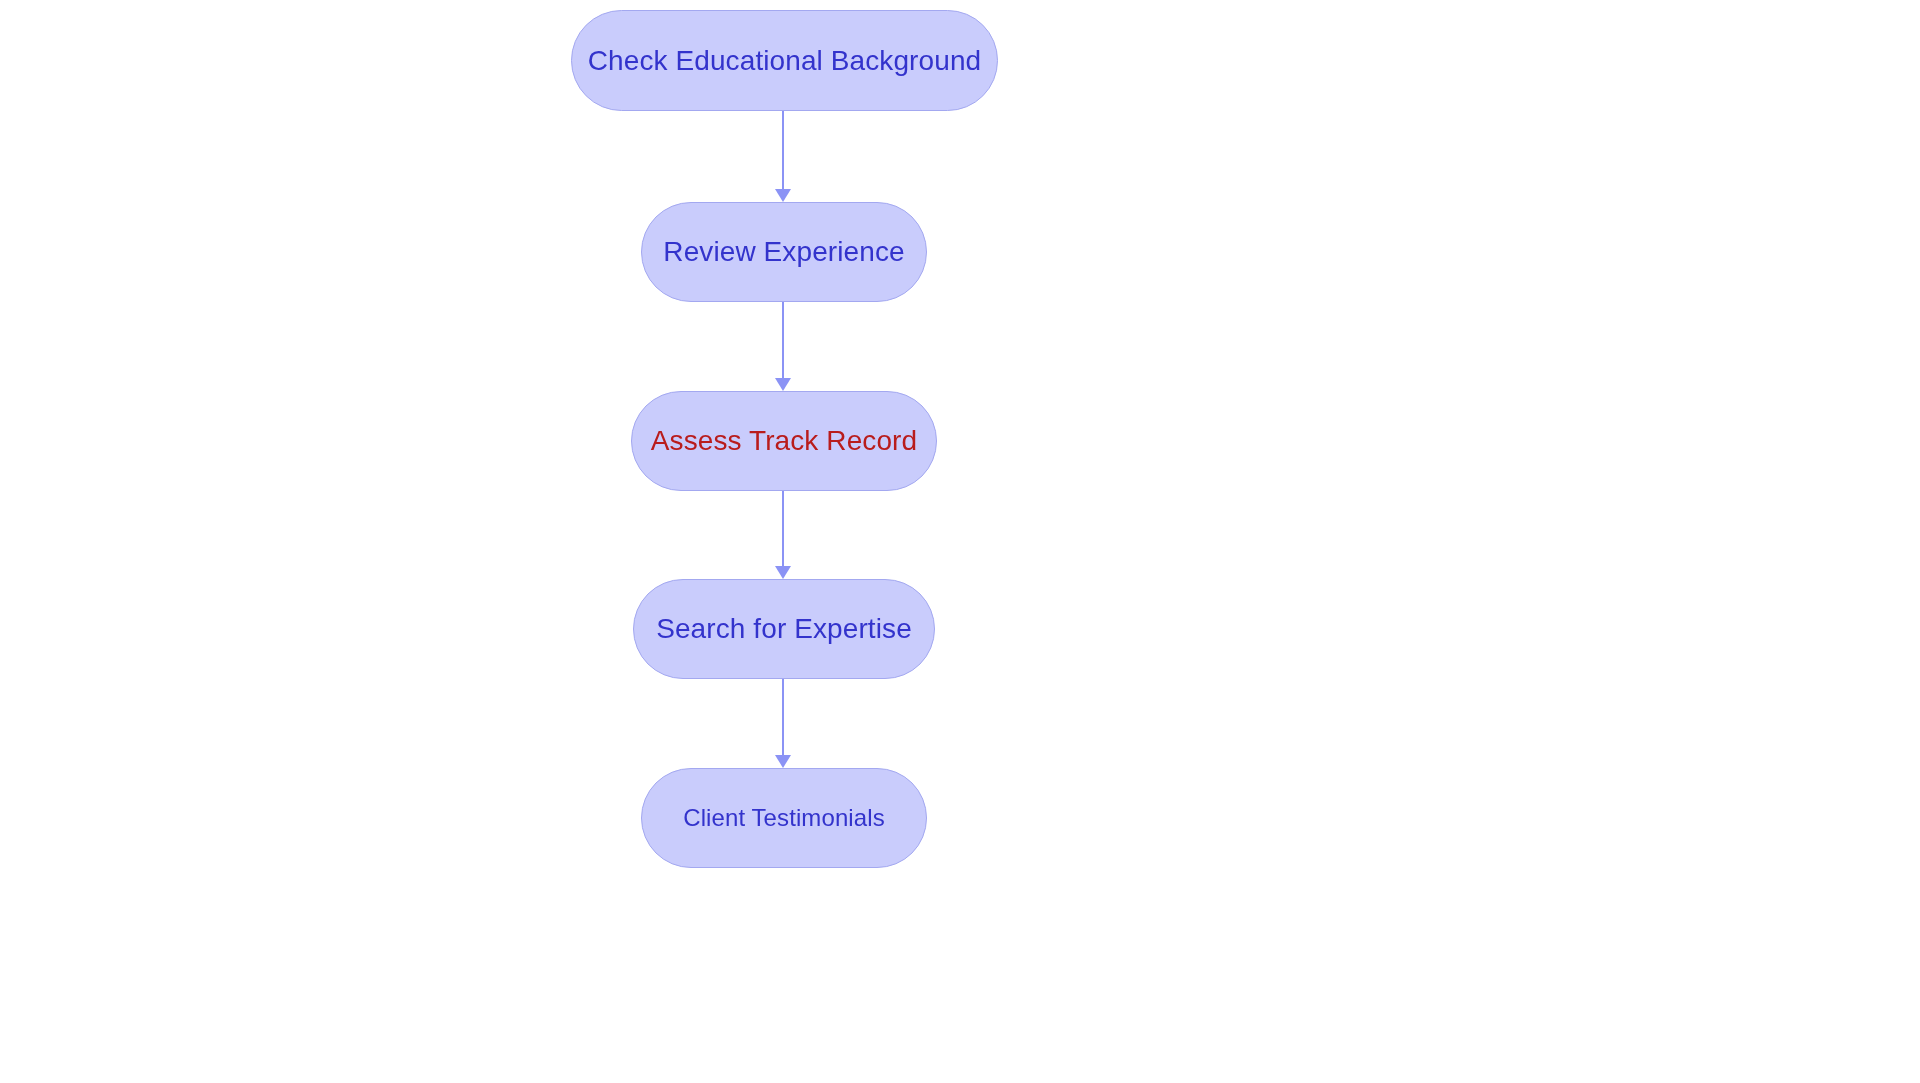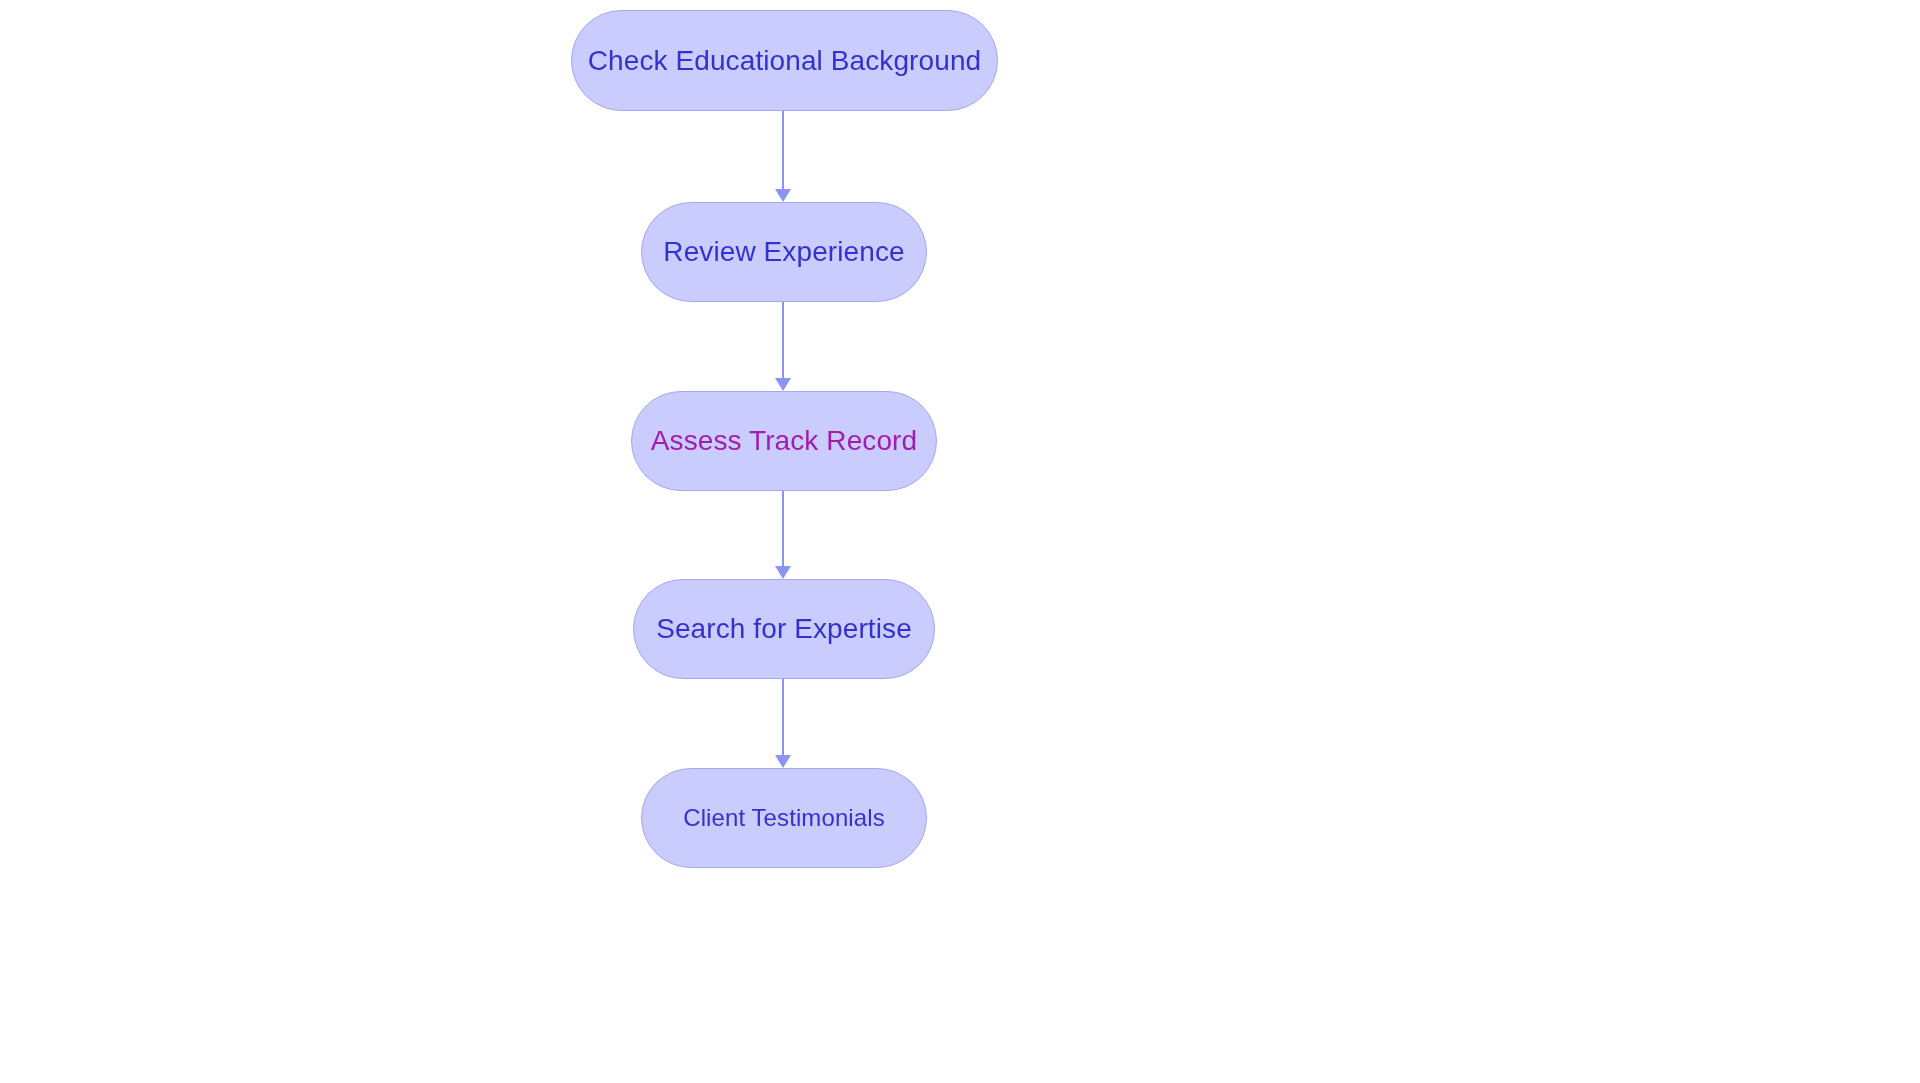--- a/index.html
+++ b/index.html
@@ -104,21 +104,21 @@
 
     <div class="node" style="left: 571px; top: 10px; width: 427px; height: 101px; background: rgb(201, 204, 252); border-color: rgb(163, 168, 240); color: rgb(51, 51, 204); font-size: 28px;">
       <span class="node-label" style="color: rgb(51, 51, 204); font-size: 28px;">Check Educational Background</span>
     </div>
 
     <div class="node" style="left: 641px; top: 202px; width: 286px; height: 100px; background: rgb(201, 204, 252); border-color: rgb(163, 168, 240); color: rgb(51, 51, 204); font-size: 28px;">
       <span class="node-label" style="color: rgb(51, 51, 204); font-size: 28px;">Review Experience</span>
     </div>
 
     <div class="node" style="left: 631px; top: 391px; width: 306px; height: 100px; background: rgb(201, 204, 252); border-color: rgb(163, 168, 240); color: rgb(51, 51, 204); font-size: 28px;">
-      <span class="node-label" style="color: #a21caf; font-size: 28px;">Assess Track Record</span>
+      <span class="node-label" style="color: #b91c1c; font-size: 28px;">Assess Track Record</span>
     </div>
 
     <div class="node" style="left: 633px; top: 579px; width: 302px; height: 100px; background: rgb(201, 204, 252); border-color: rgb(163, 168, 240); color: rgb(51, 51, 204); font-size: 28px;">
       <span class="node-label" style="color: rgb(51, 51, 204); font-size: 28px;">Search for Expertise</span>
     </div>
 
     <div class="node" style="left: 641px; top: 768px; width: 286px; height: 100px; background: rgb(201, 204, 252); border-color: rgb(163, 168, 240); color: rgb(51, 51, 204); font-size: 28px;">
       <span class="node-label" style="color: rgb(51, 51, 204); font-size: 24px;">Client Testimonials</span>
     </div>
 

